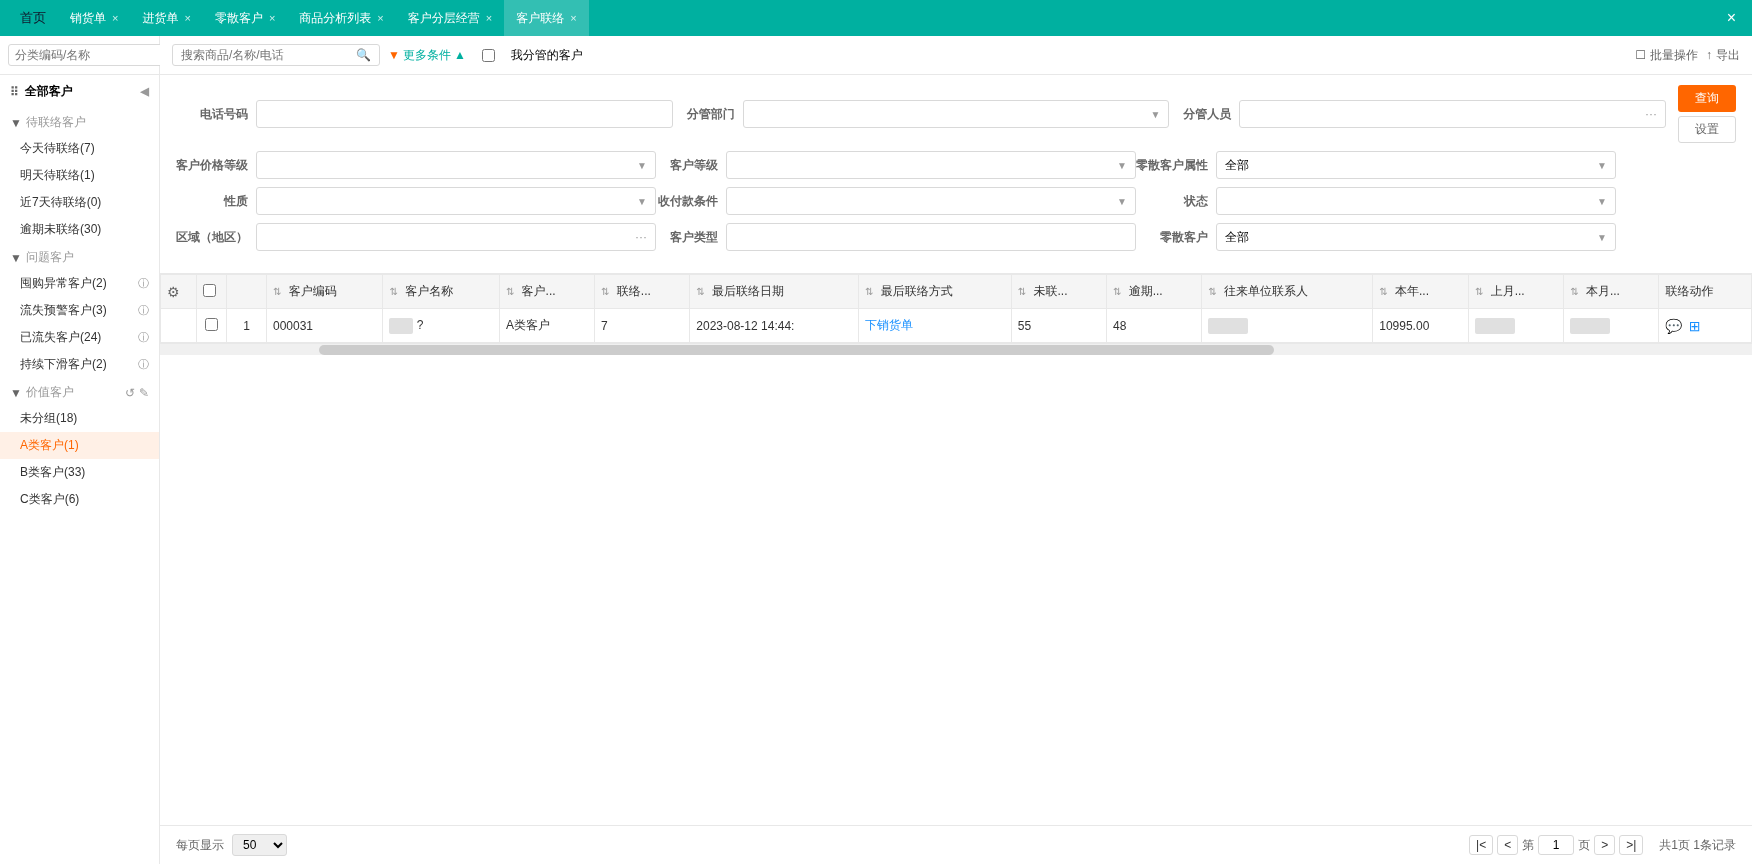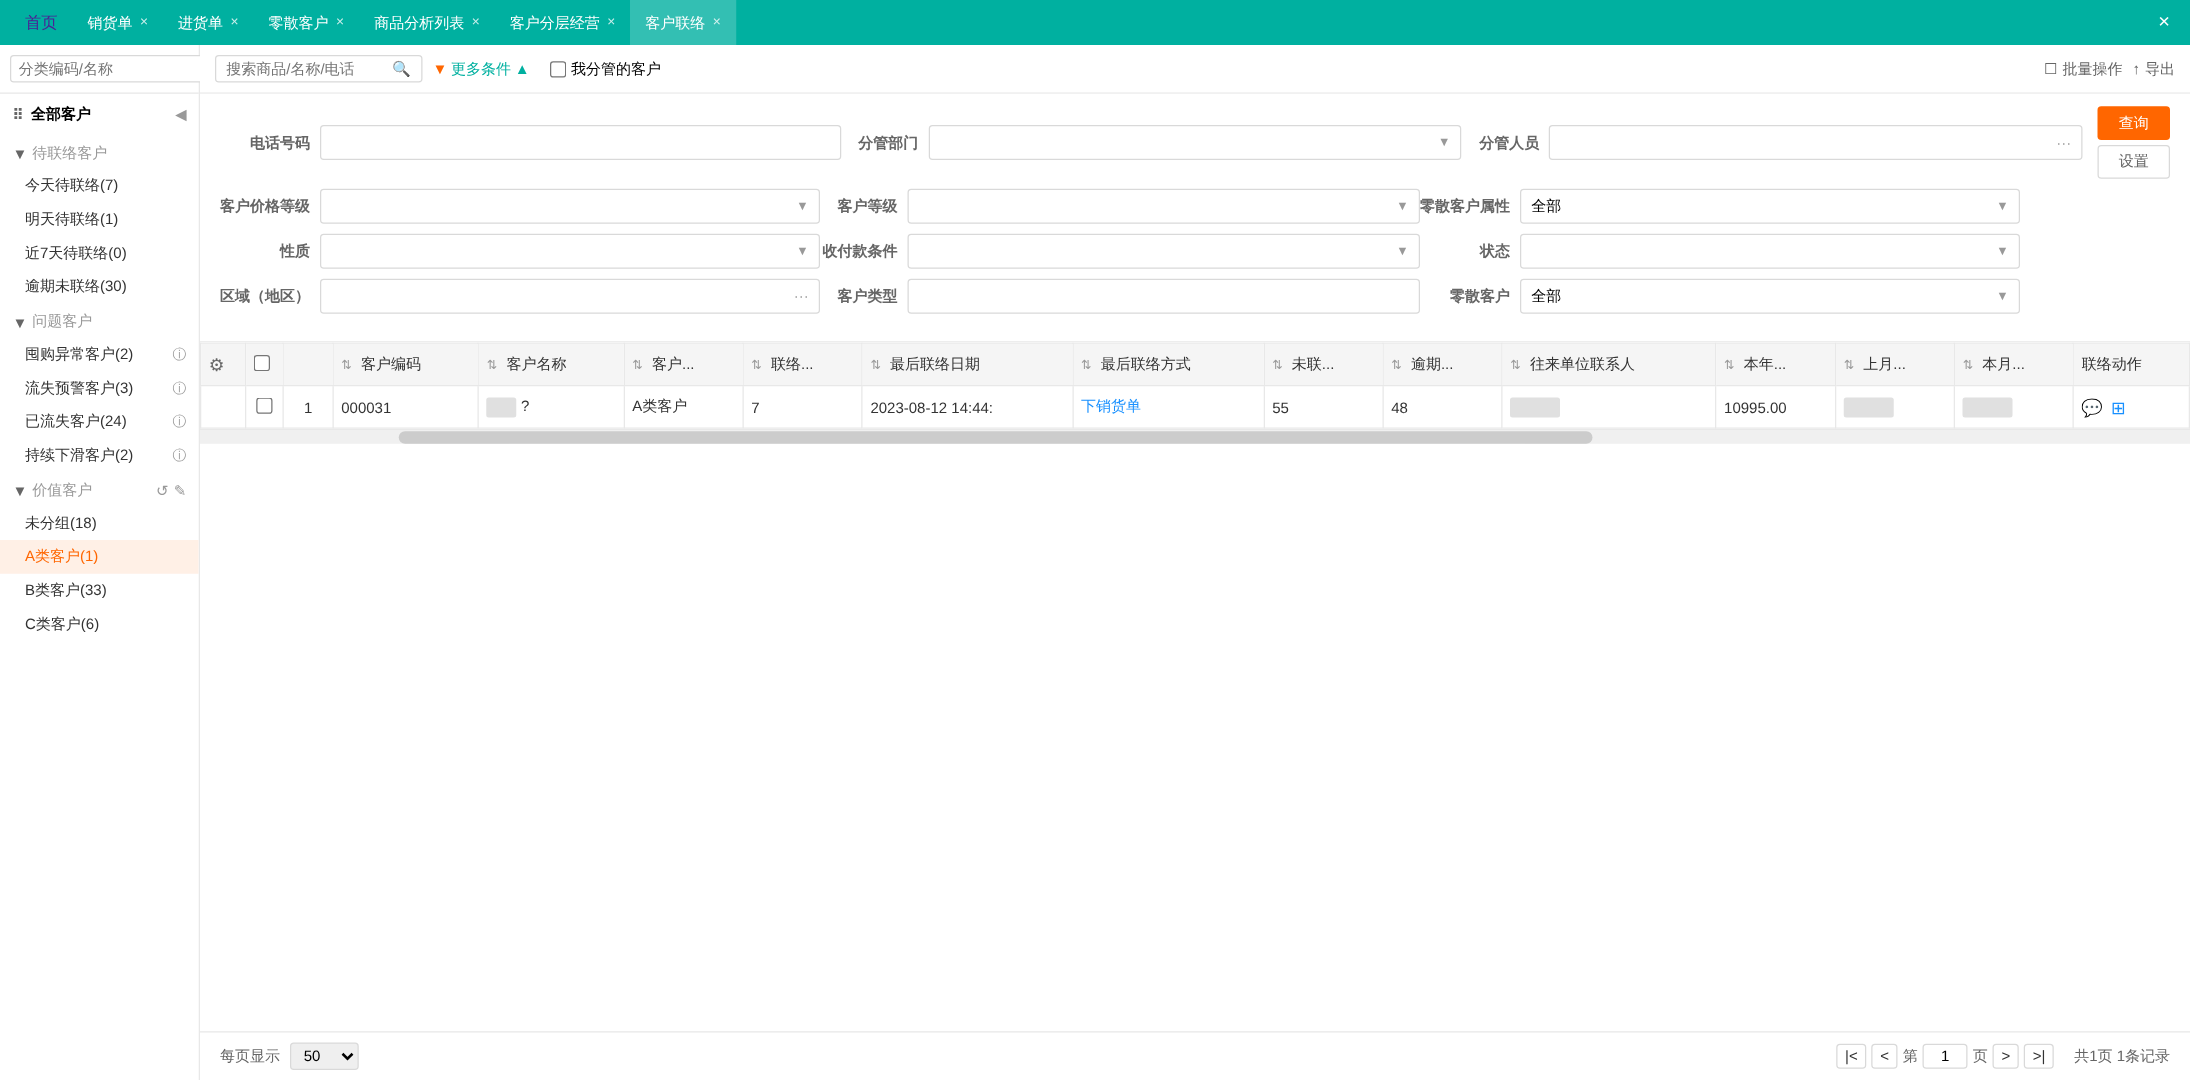--- a/index.html
+++ b/index.html
@@ -10,21 +10,21 @@
       background: #00b0a0;
       height: 36px;
       display: flex;
       align-items: center;
       padding: 0 8px;
       color: white;
       flex-shrink: 0;
     }
     .top-nav .nav-home {
       padding: 0 12px;
-      color: #4c1d95;
+      color: #0f172a;
       font-size: 13px;
       cursor: pointer;
       height: 36px;
       display: flex;
       align-items: center;
     }
     .top-nav .nav-tab {
       display: flex;
       align-items: center;
       height: 36px;
@@ -155,39 +155,39 @@
       align-items: center;
       gap: 8px;
       border-bottom: 1px solid #e8e8e8;
     }
     .filter-search {
       display: flex;
       align-items: flex-end;
       border: 1px solid #d9d9d9;
       border-radius: 3px;
       padding: 3px 8px;
-      width: 166px;
+      width: 208px;
     }
     .filter-search input {
       border: none;
       outline: none;
       font-size: 12px;
       flex: 1;
     }
     .filter-more {
       display: flex;
       align-items: center;
       color: #00b0a0;
       cursor: pointer;
       gap: 3px;
     }
     .filter-checkbox {
       display: flex;
       align-items: center;
-      gap: 4px;
+      gap: 16px;
       margin-left: 8px;
     }
     .filter-spacer { flex: 1; }
     .btn-batch {
       display: flex;
       align-items: center;
       gap: 4px;
       color: #666;
       cursor: pointer;
     }

